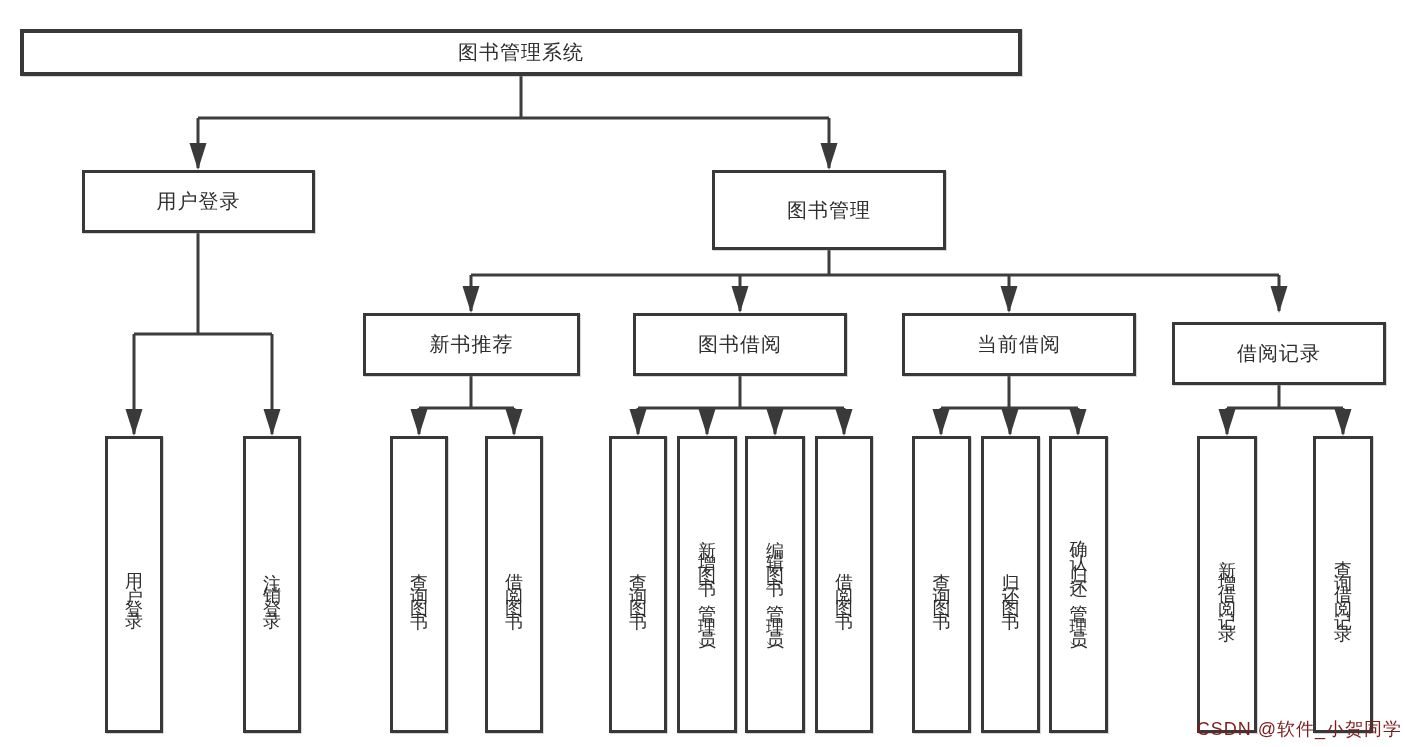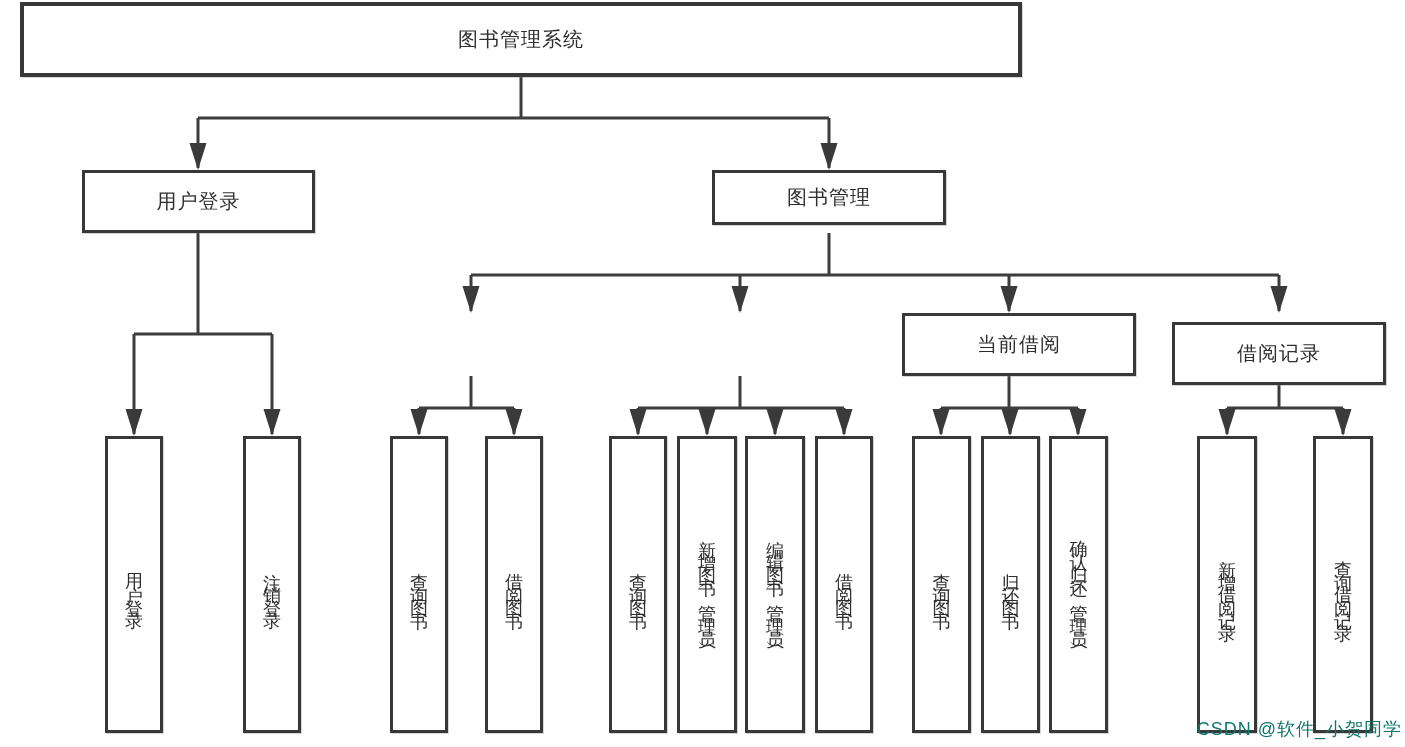--- a/index.html
+++ b/index.html
@@ -39,21 +39,21 @@
     text-orientation: mixed;
     font-size: 18px;
     letter-spacing: 13px;
     line-height: 1;
   }
   .watermark {
     position: absolute;
     right: 3px;
     top: 717px;
     font-size: 18px;
-    color: #0f766e;
+    color: #7f1d1d;
     letter-spacing: 1px;
     white-space: nowrap;
   }
 </style>
 </head>
 <body>
 
 <div class="stage">
 
   <svg class="connector-layer" width="1405" height="747" viewBox="0 0 1405 747" xmlns="http://www.w3.org/2000/svg">
@@ -86,31 +86,37 @@
       <use href="#arrow" transform="translate(775,436)"></use>
       <use href="#arrow" transform="translate(844,436)"></use>
       <use href="#arrow" transform="translate(941,436)"></use>
       <use href="#arrow" transform="translate(1010,436)"></use>
       <use href="#arrow" transform="translate(1078,436)"></use>
       <use href="#arrow" transform="translate(1227,436)"></use>
       <use href="#arrow" transform="translate(1343,436)"></use>
     </g>
   </svg>
 
-  <div class="box h root" style="left:20px; top:2px; width:1002px; height:75px">
+  <div class="box h root" style="left:20px; top:29px; width:1002px; height:47px">
     <span>图书管理系统</span>
   </div>
 
   <div class="box h" style="left:82px; top:170px; width:233px; height:63px">
     <span>用户登录</span>
   </div>
-  <div class="box h" style="left:712px; top:170px; width:234px; height:55px">
+  <div class="box h" style="left:712px; top:170px; width:234px; height:80px">
     <span>图书管理</span>
   </div>
 
+  <div class="box h" style="left:363px; top:313px; width:217px; height:63px">
+    <span>新书推荐</span>
+  </div>
+  <div class="box h" style="left:633px; top:313px; width:214px; height:63px">
+    <span>图书借阅</span>
+  </div>
   <div class="box h" style="left:902px; top:313px; width:234px; height:63px">
     <span>当前借阅</span>
   </div>
   <div class="box h" style="left:1172px; top:322px; width:214px; height:63px">
     <span>借阅记录</span>
   </div>
 
   <div class="box v" style="left:105px; top:436px; width:58px; height:297px">
     <span>用户登录</span>
   </div>

